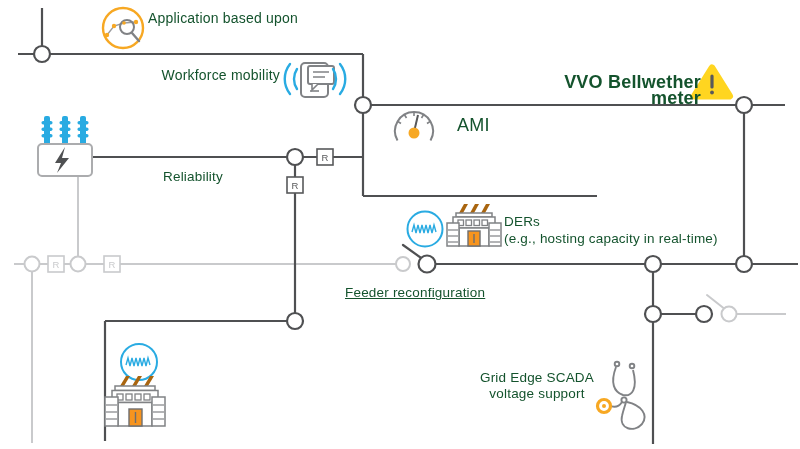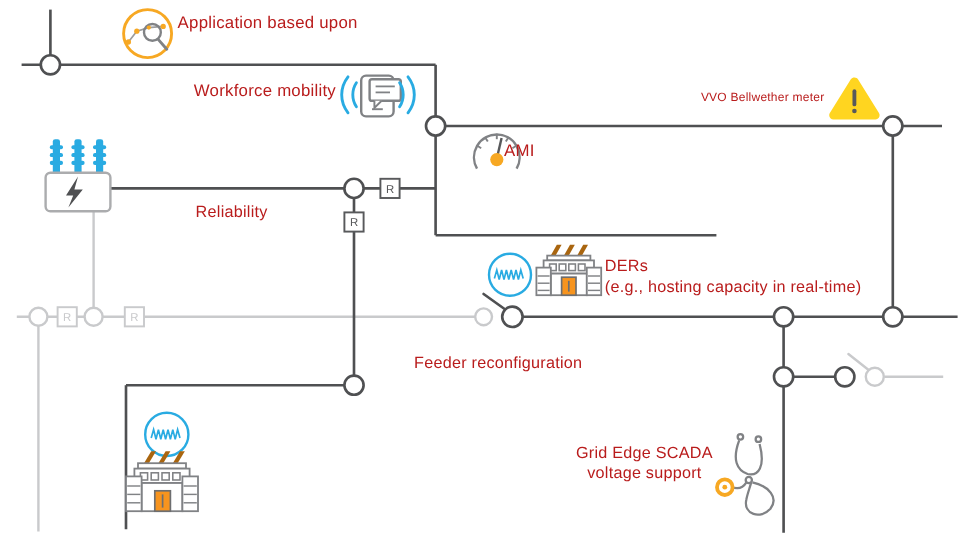--- a/index.html
+++ b/index.html
@@ -1,29 +1,29 @@
 <!DOCTYPE html>
 <html><head>
 <meta charset="utf-8">
 <style>
   html,body{margin:0;padding:0;background:#ffffff;}
   .stage{
     position:relative;width:800px;height:449px;background:#ffffff;overflow:hidden;
     font-family:"Liberation Sans", sans-serif;color:#414042;
   }
   .stage svg{position:absolute;left:0;top:0;}
-  .lbl{position:absolute;font-size:13.5px;line-height:16px;letter-spacing:.2px;color:#b91c1c;}
+  .lbl{position:absolute;font-size:13.5px;line-height:16px;letter-spacing:.2px;color:#14532d;}
   .lbl span{display:block;}
   .lbl-application{left:148px;top:10px;width:170px;font-size:14px;line-height:17px;}
   .lbl-workforce{left:120px;top:67px;width:160px;text-align:right;font-size:14px;}
-  .lbl-vvo{left:535px;top:74px;width:152px;text-align:right;font-size:10px;}
-  .lbl-ami{left:420px;top:117px;font-size:14px;}
+  .lbl-vvo{left:549px;top:74px;width:152px;text-align:right;font-size:18px;font-weight:bold;}
+  .lbl-ami{left:457px;top:117px;font-size:18px;}
   .lbl-reliability{left:163px;top:170px;width:120px;line-height:14.5px;}
   .lbl-ders{left:504px;top:213px;width:230px;line-height:17px;}
-  .lbl-feeder{left:345px;top:295px;width:160px;}
+  .lbl-feeder{left:345px;top:285px;width:160px;text-decoration:underline;}
   .lbl-derscada{left:162px;top:353px;width:200px;}
   .lbl-gridedge{left:472px;top:370px;width:130px;text-align:center;line-height:15.5px;}
 </style>
 </head>
 <body>
 
 <div class="stage">
 
   <svg width="800" height="449" viewBox="0 0 800 449">
 

